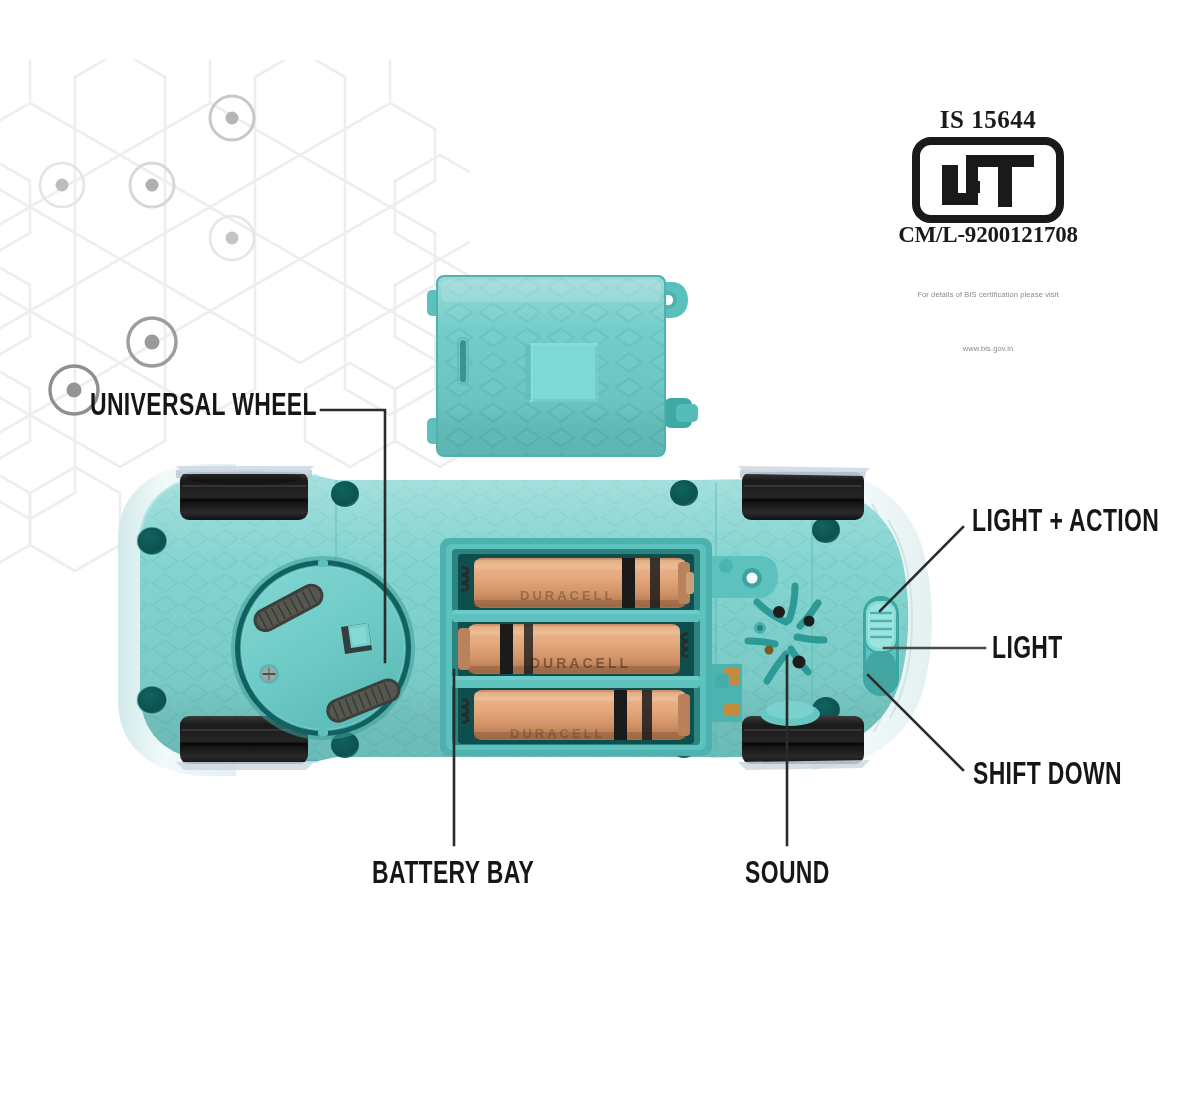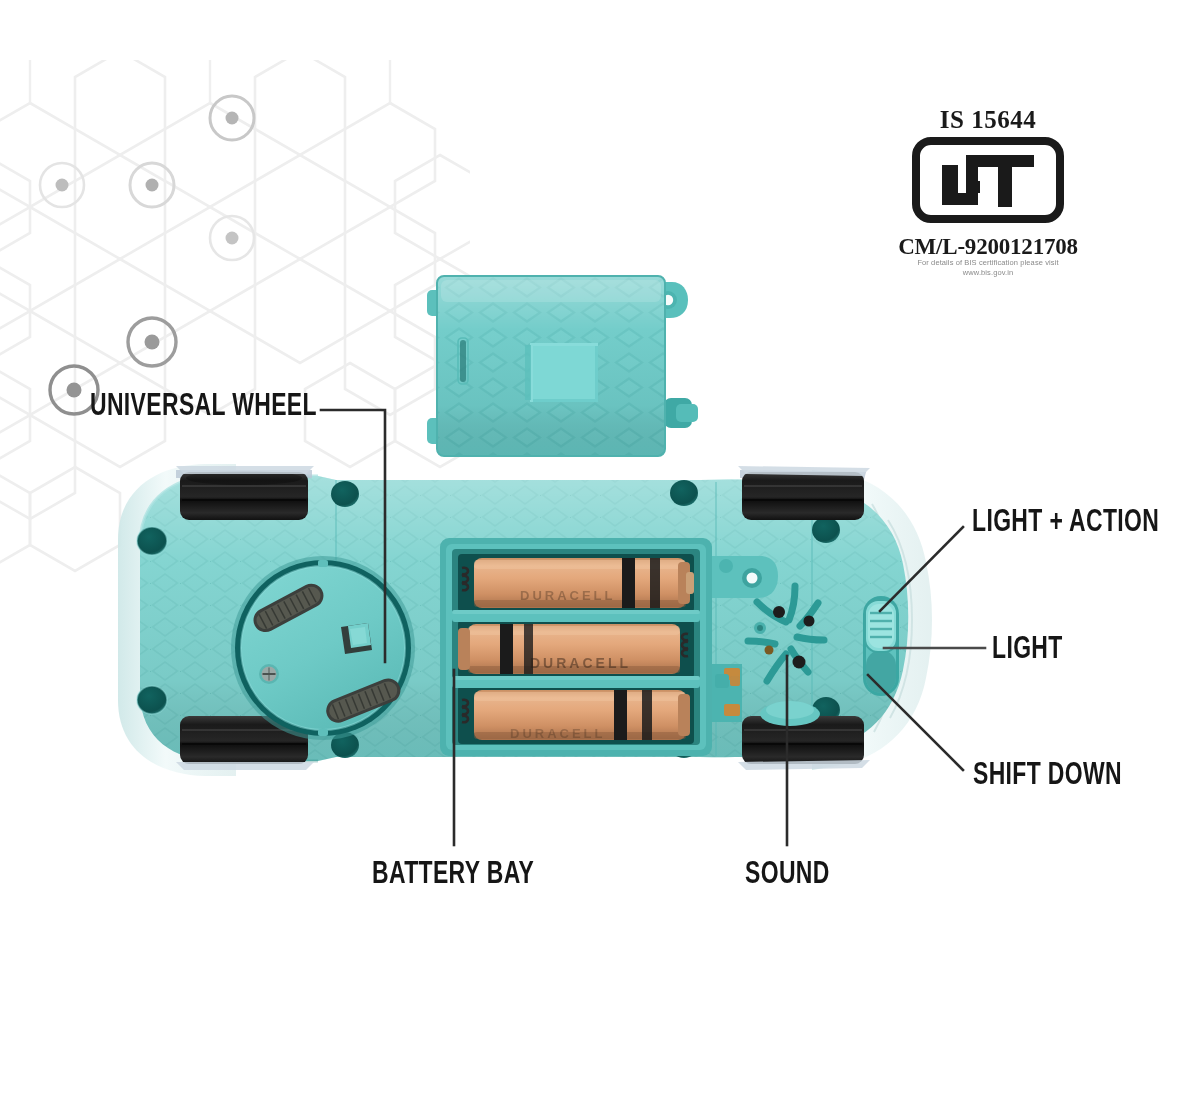--- a/index.html
+++ b/index.html
@@ -45,28 +45,29 @@
     line-height: 1;
     margin-bottom: 5px;
   }
   #bis-logo-box { display: block; margin: 0 auto; }
   #bis-cm-number {
     font-family: "Liberation Serif", serif;
     font-weight: bold;
     font-size: 23px;
     letter-spacing: -0.2px;
     line-height: 1;
-    margin-top: 12px;
+    margin-top: 0;
   }
   .bis-fine {
     font-family: "Liberation Sans", sans-serif;
     font-size: 7.5px;
     color: #8a8a8a;
     line-height: 1.3;
     letter-spacing: 0.1px;
+    margin-top: 44px;
   }
 
   
   .callout-label {
     position: absolute;
     font-family: "Liberation Sans Narrow", "Liberation Sans", sans-serif;
     font-weight: bold;
     color: #161616;
     font-size: 31px;
     line-height: 1;

